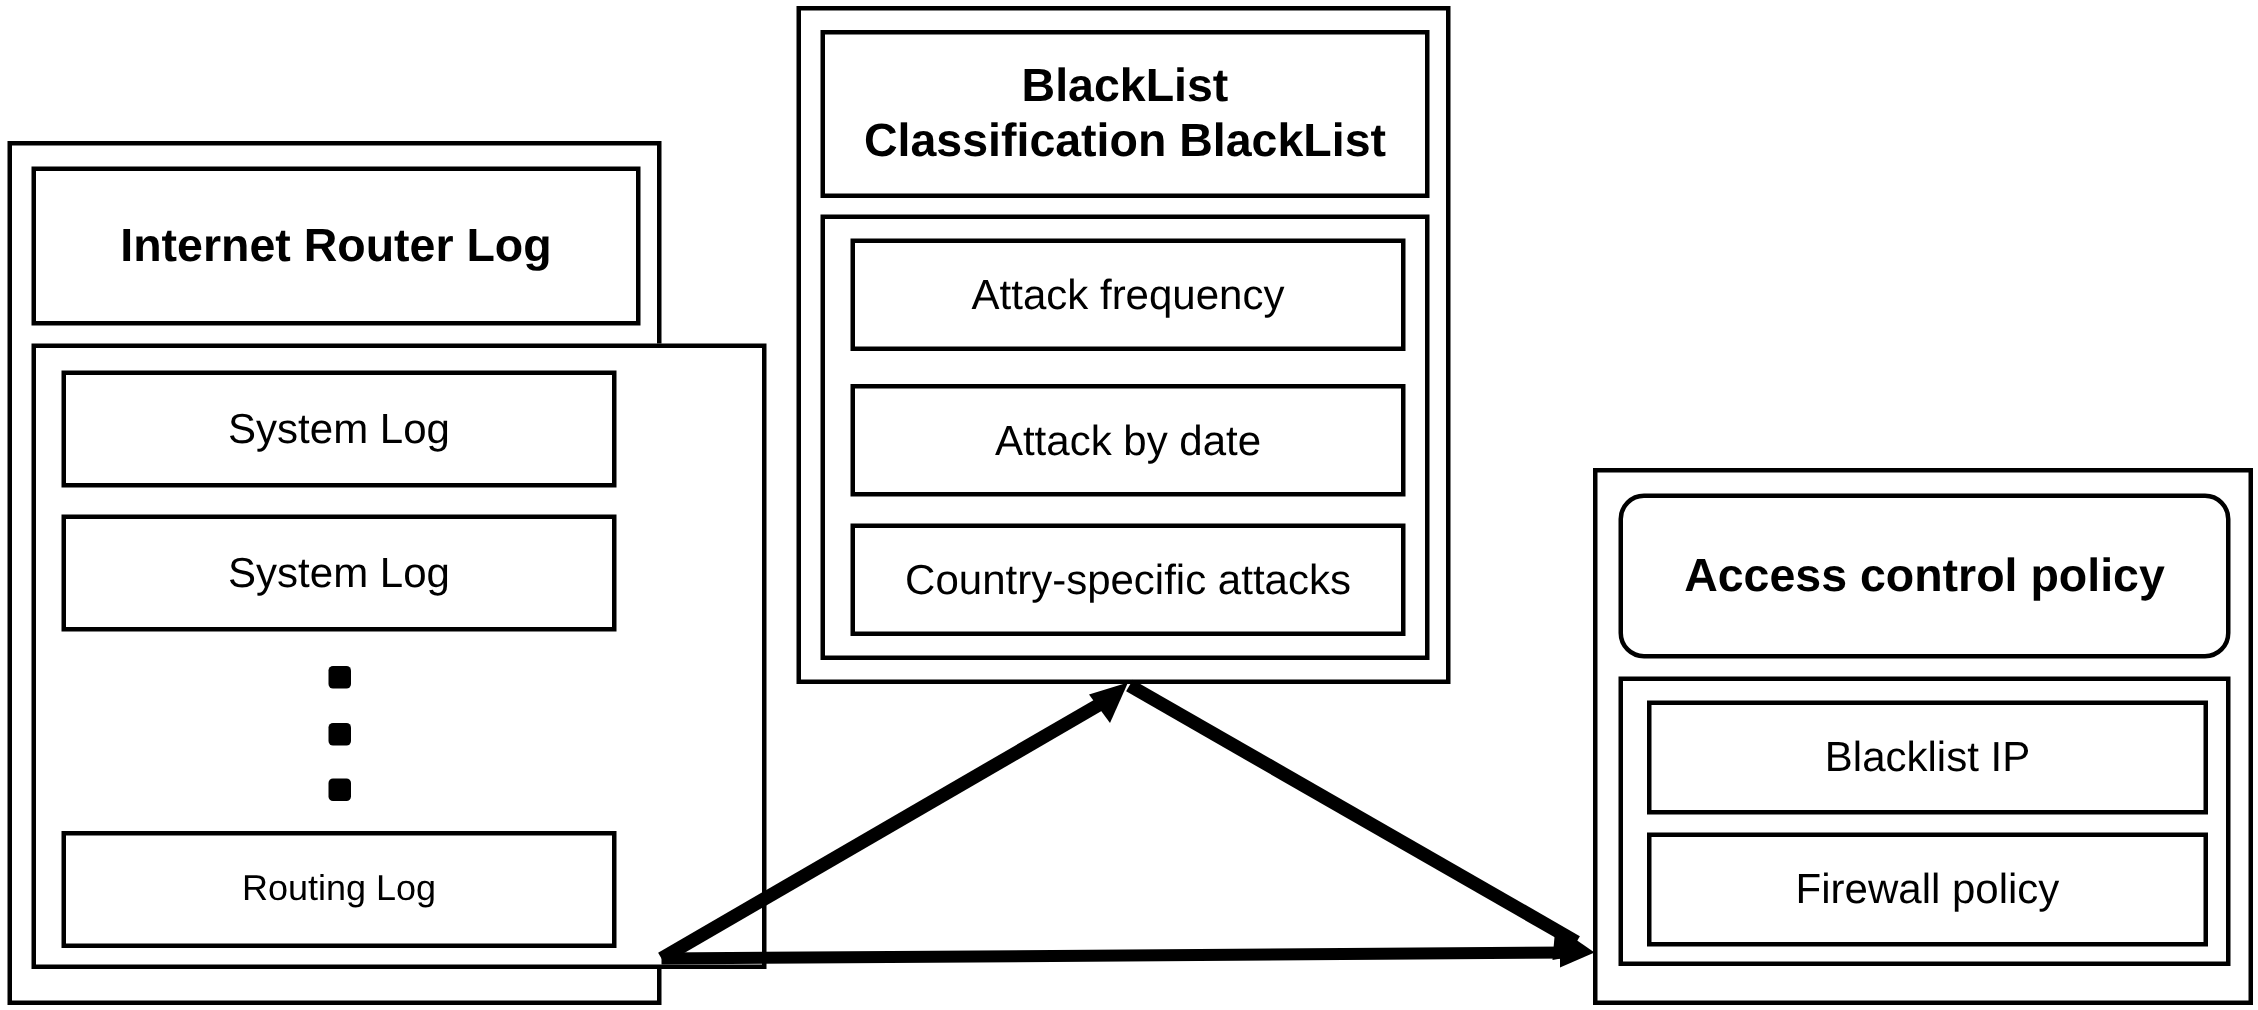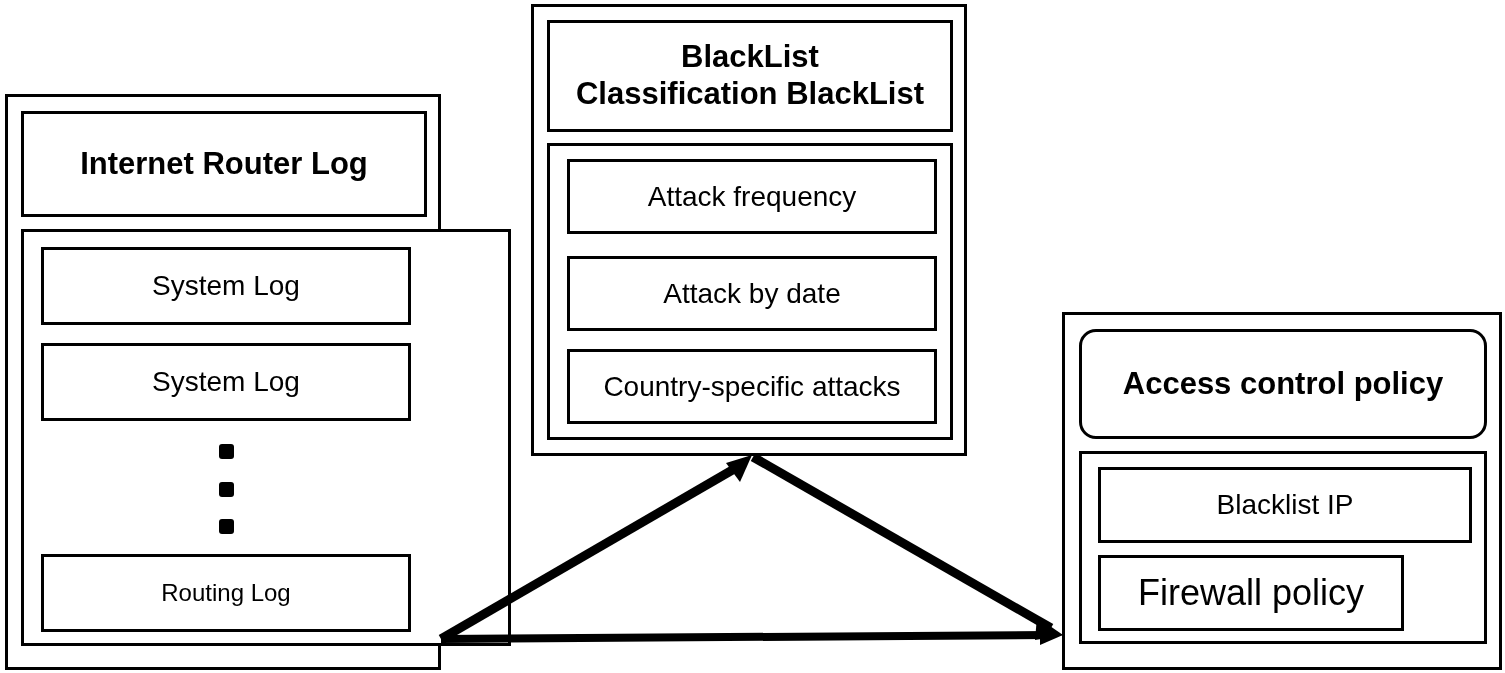--- a/index.html
+++ b/index.html
@@ -141,21 +141,21 @@
     font-size: 31px;
     border-radius: 17px;
   }
   #access-body {
     left: 14px;
     top: 136px;
     width: 408px;
     height: 193px;
   }
   #access-item-0 { left: 16px; top: 13px;  width: 374px; height: 76px; font-size: 28px; }
-  #access-item-1 { left: 16px; top: 101px; width: 306px; height: 76px; font-size: 36px; }
+  #access-item-1 { left: 16px; top: 101px; width: 374px; height: 76px; font-size: 28px; }
 
   
   #connectors {
     position: absolute;
     left: 0;
     top: 0;
     width: 1505px;
     height: 673px;
     pointer-events: none;
   }

